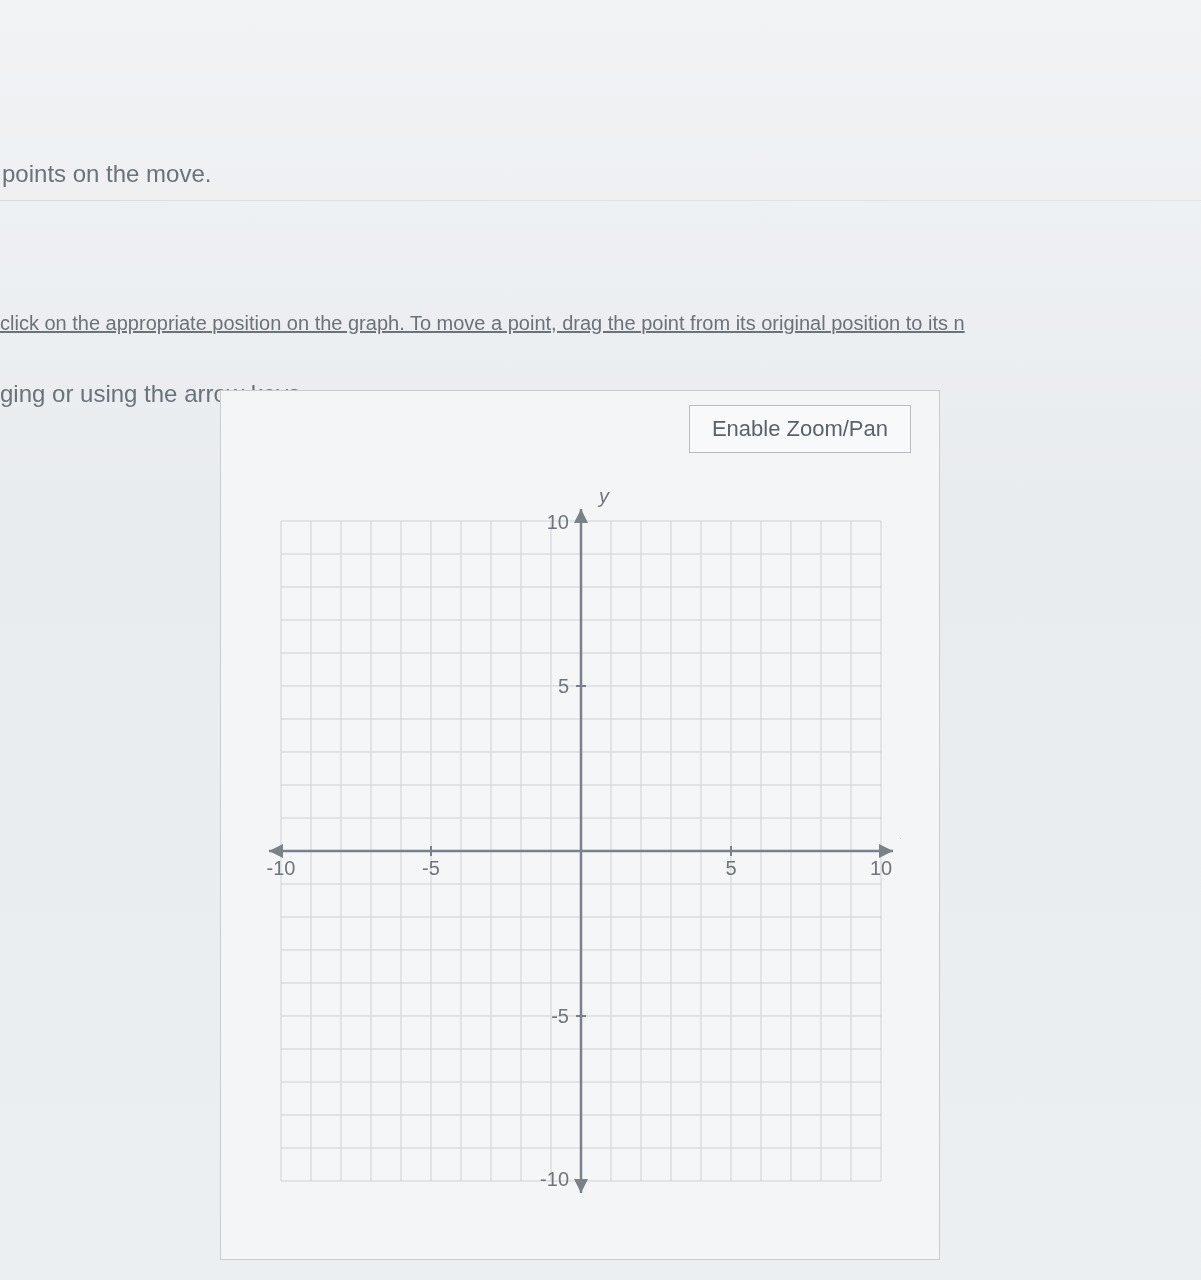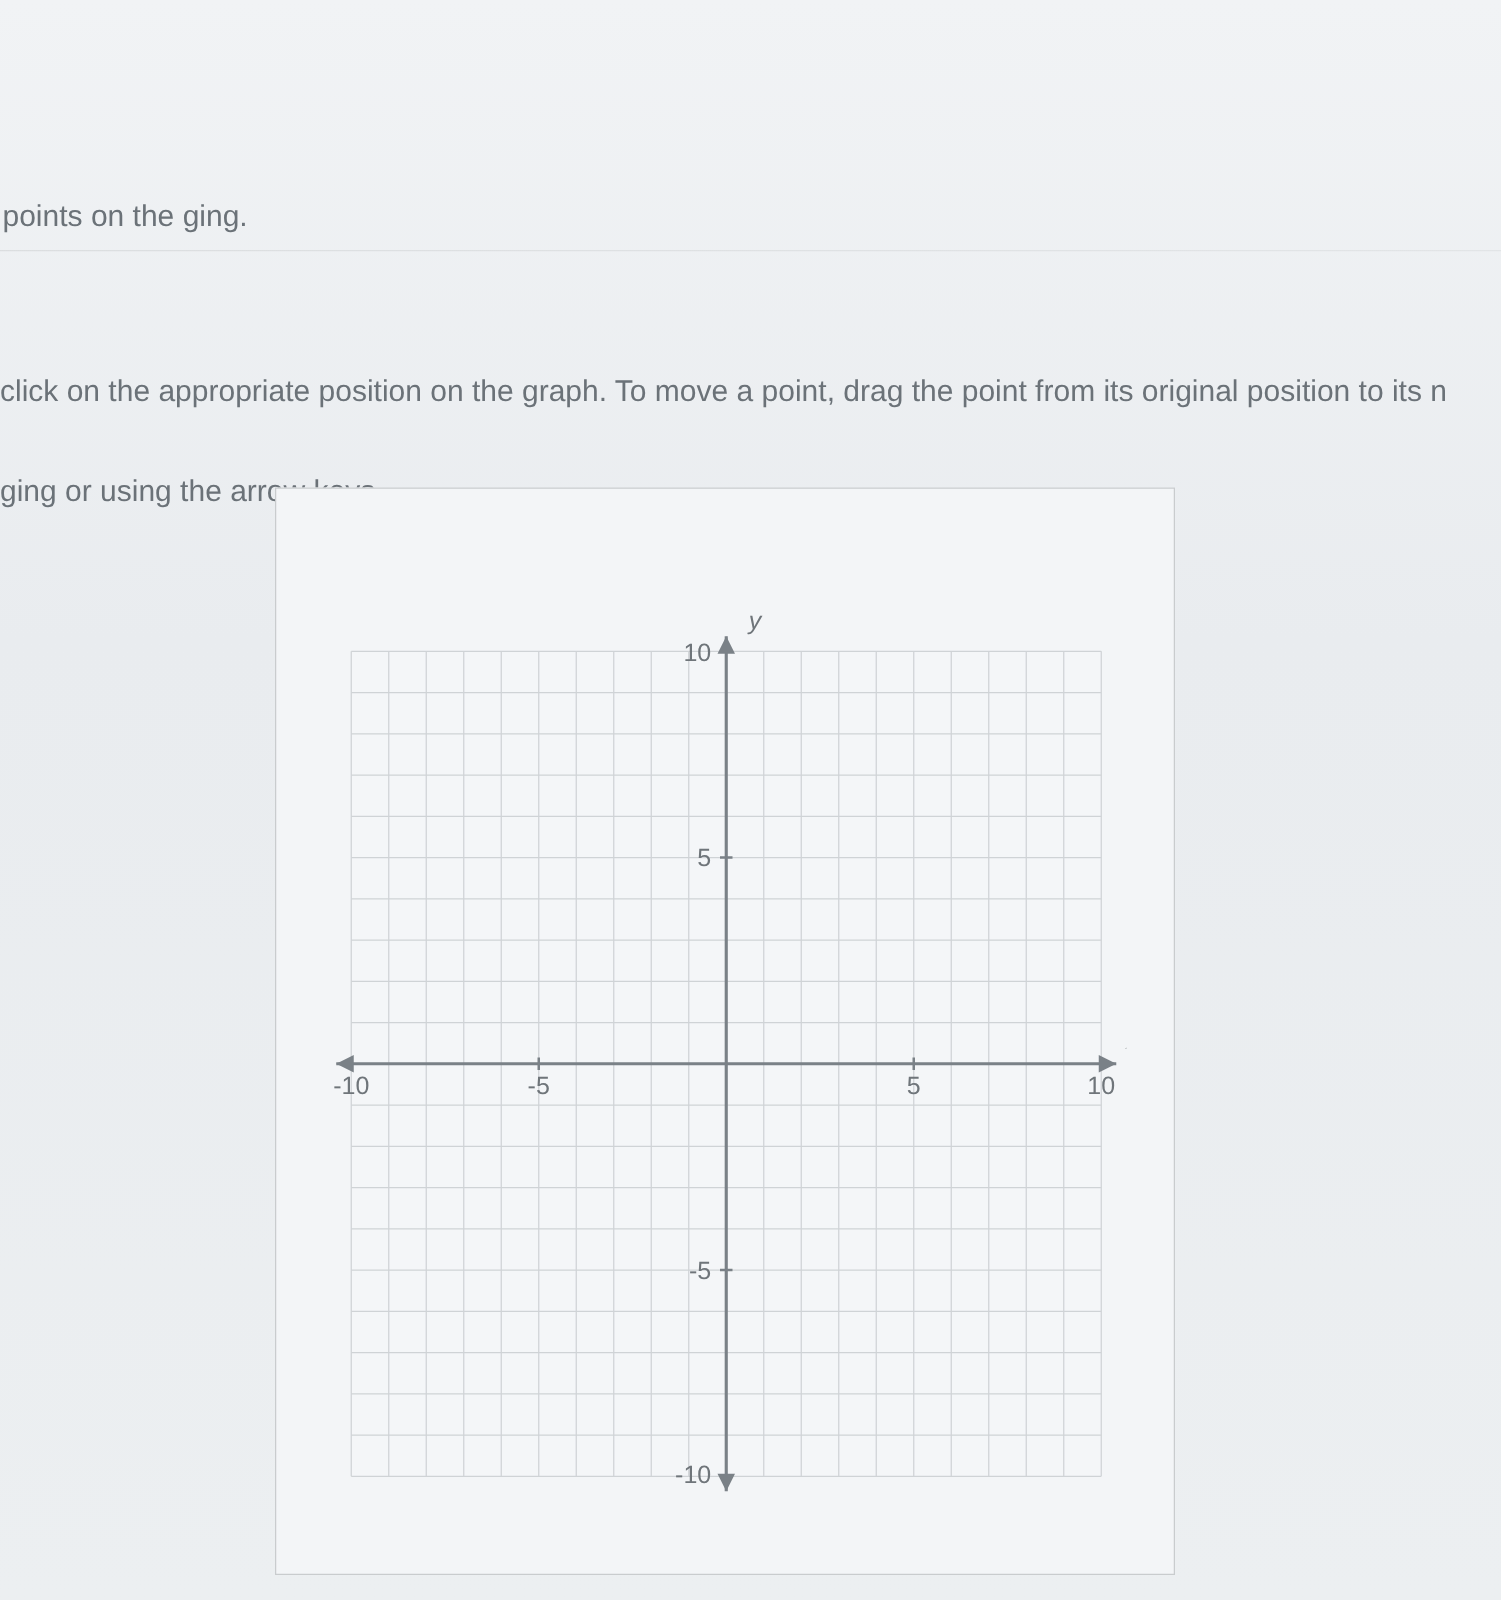--- a/index.html
+++ b/index.html
@@ -40,24 +40,25 @@
     position: absolute;
     left: 0;
     top: 200px;
     width: 1201px;
     height: 1px;
     background: linear-gradient(90deg, rgba(0,0,0,0.08), rgba(0,0,0,0.05));
   }
   .instr1 {
     position: absolute;
     left: 0;
-    top: 300px;
-    font-size: 24px;
+    top: 312px;
+    font-size: 20px;
     color: #6b7278;
     white-space: nowrap;
+    text-decoration: underline;
   }
   .instr2 {
     position: absolute;
     left: 0;
     top: 380px;
     font-size: 24px;
     color: #6b7278;
     white-space: nowrap;
   }
   .graph-wrap {
@@ -87,28 +88,29 @@
     top: 90px;
     display: block;
   }
 </style>
 </head>
 <body>
 
 <div class="page">
 
 
-  <div class="subhead">points on the ging.</div>
+  <div class="subhead">points on the move.</div>
   <div class="subline"></div>
 
   <div class="instr1">click on the appropriate position on the graph. To move a point, drag the point from its original position to its n</div>
   <div class="instr2">ging or using the arrow keys.</div>
 
   <div class="graph-wrap">
 
+    <button class="zoom-btn">Enable Zoom/Pan</button>
 
     <svg class="grid" width="640" height="740" viewBox="0 0 640 740">
       <g transform="translate(20,40)">
 
         <rect x="0" y="0" width="600" height="660" fill="#f4f6f8" stroke="none"></rect>
 
         <g stroke="#cfd3d6" stroke-width="1">
 
           <line x1="0" y1="0" x2="0" y2="660"></line>
           <line x1="30" y1="0" x2="30" y2="660"></line>

